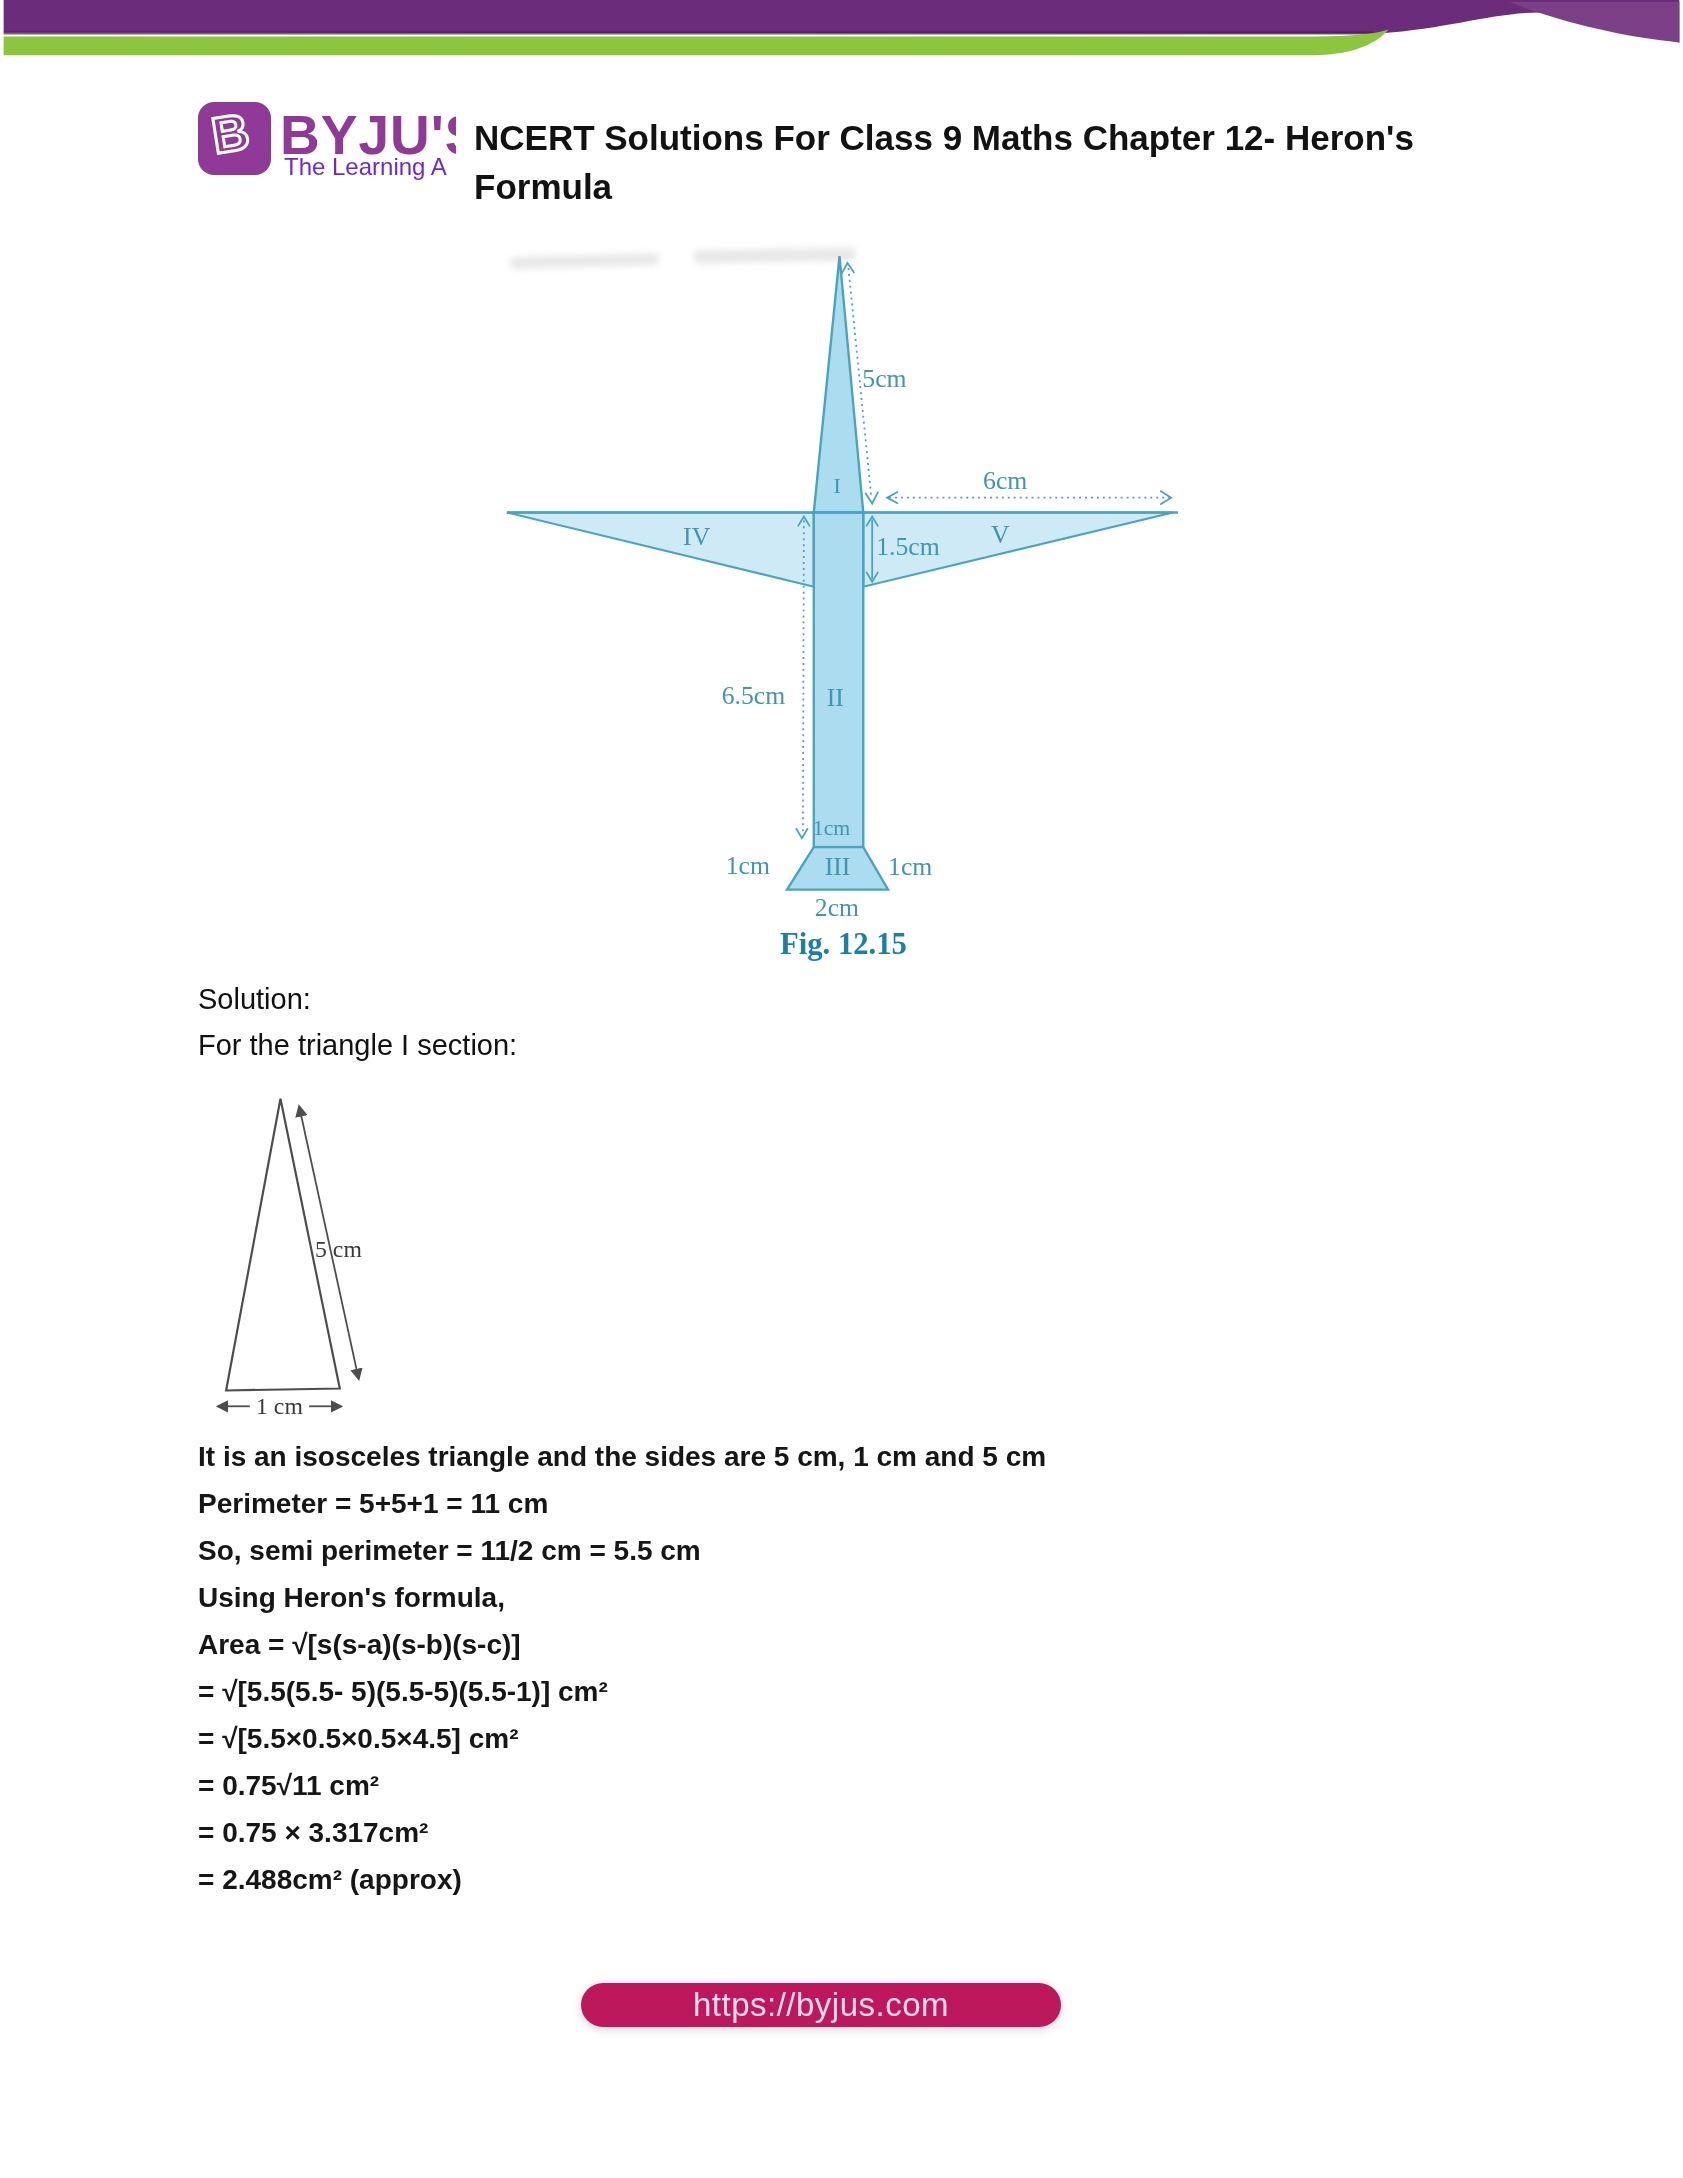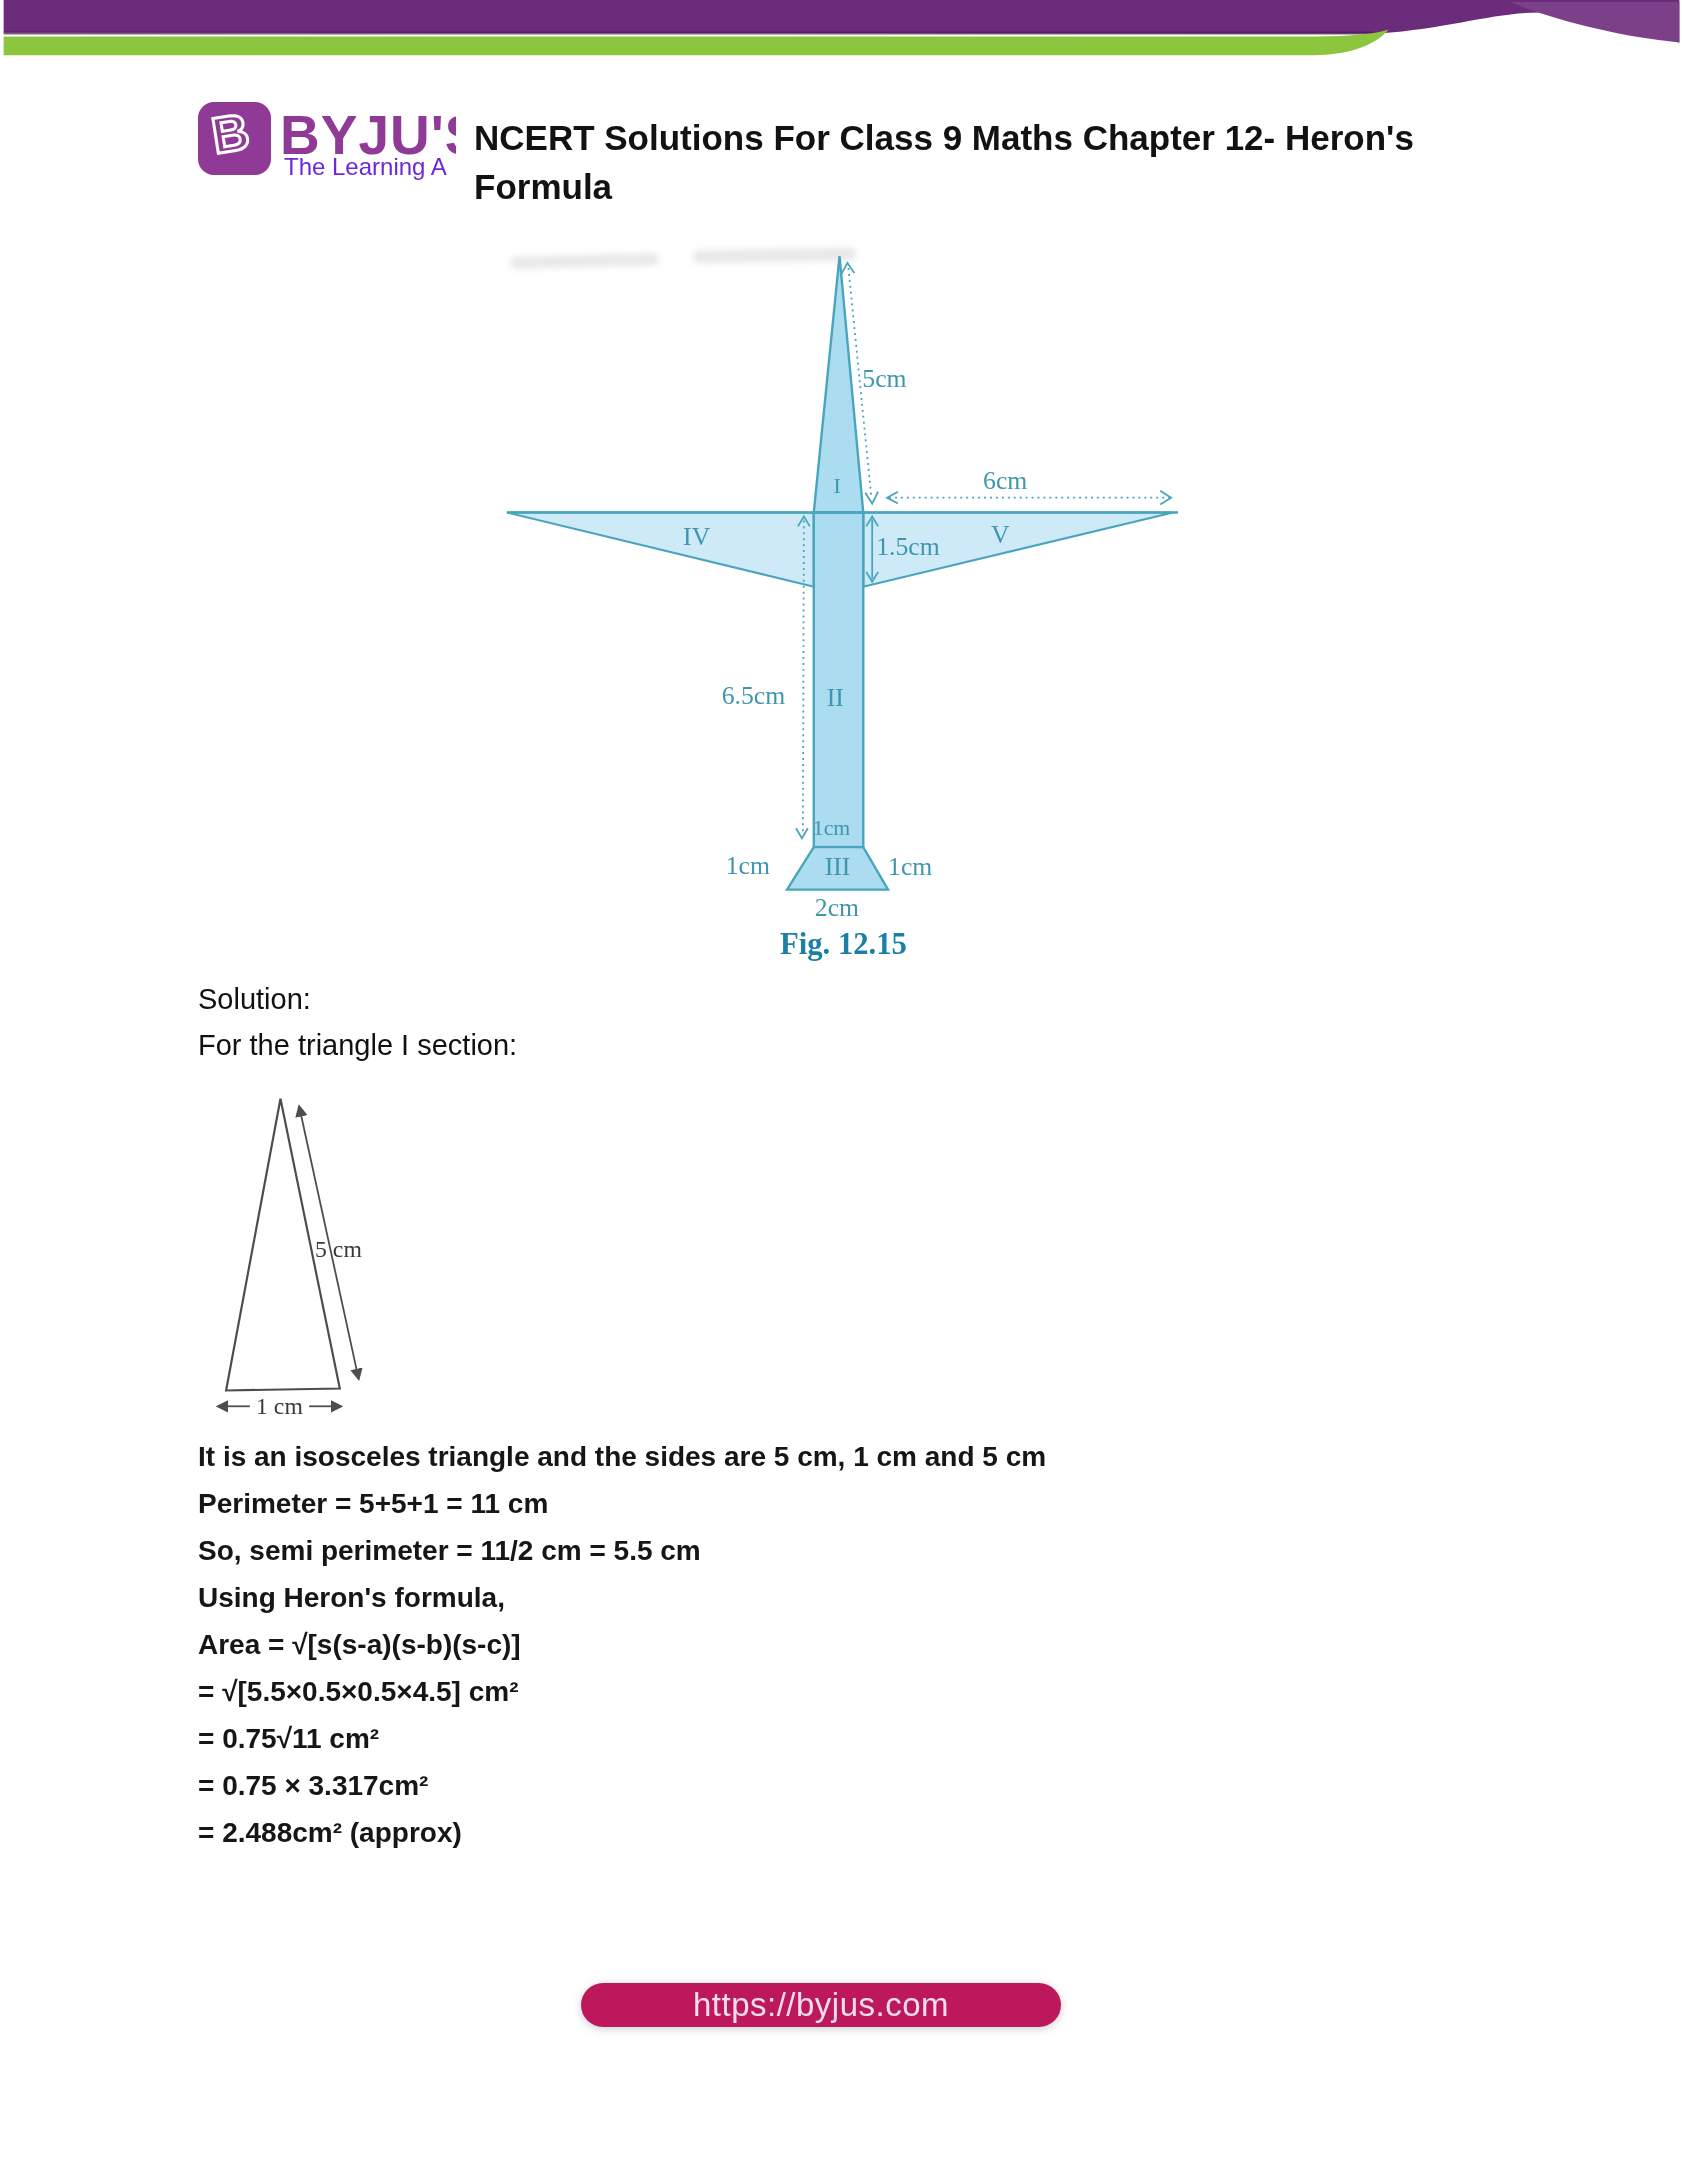--- a/index.html
+++ b/index.html
@@ -143,20 +143,21 @@
     <line class="dim2" x1="112" y1="329" x2="144" y2="329" marker-end="url(#arr)"></line>
     <text class="t2label" x="82" y="337" text-anchor="middle">1 cm</text>
   </svg>
 
   <div id="sol-lines">
     <div>It is an isosceles triangle and the sides are 5 cm, 1 cm and 5 cm</div>
     <div>Perimeter = 5+5+1 = 11 cm</div>
     <div>So, semi perimeter = 11/2 cm = 5.5 cm</div>
     <div>Using Heron's formula,</div>
     <div>Area = √[s(s-a)(s-b)(s-c)]</div>
+    <div>= √[5.5(5.5- 5)(5.5-5)(5.5-1)] cm²</div>
     <div>= √[5.5×0.5×0.5×4.5] cm²</div>
     <div>= 0.75√11 cm²</div>
     <div>= 0.75 × 3.317cm²</div>
     <div>= 2.488cm² (approx)</div>
   </div>
 
   <a id="footer-pill" href="#">
     <span id="footer-url">https://byjus.com</span>
   </a>
 

